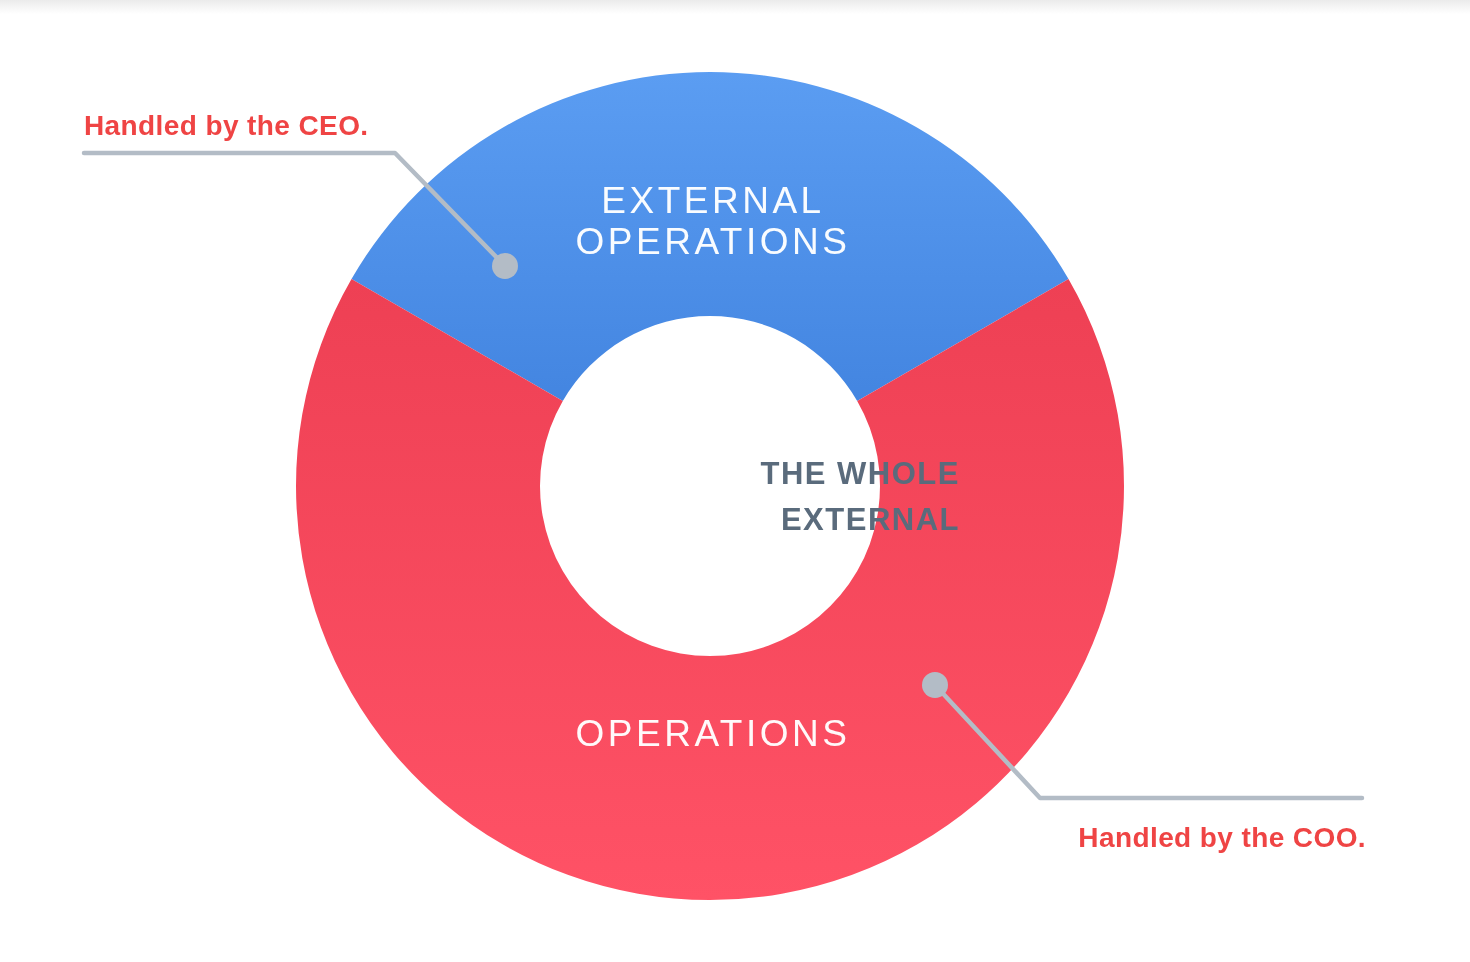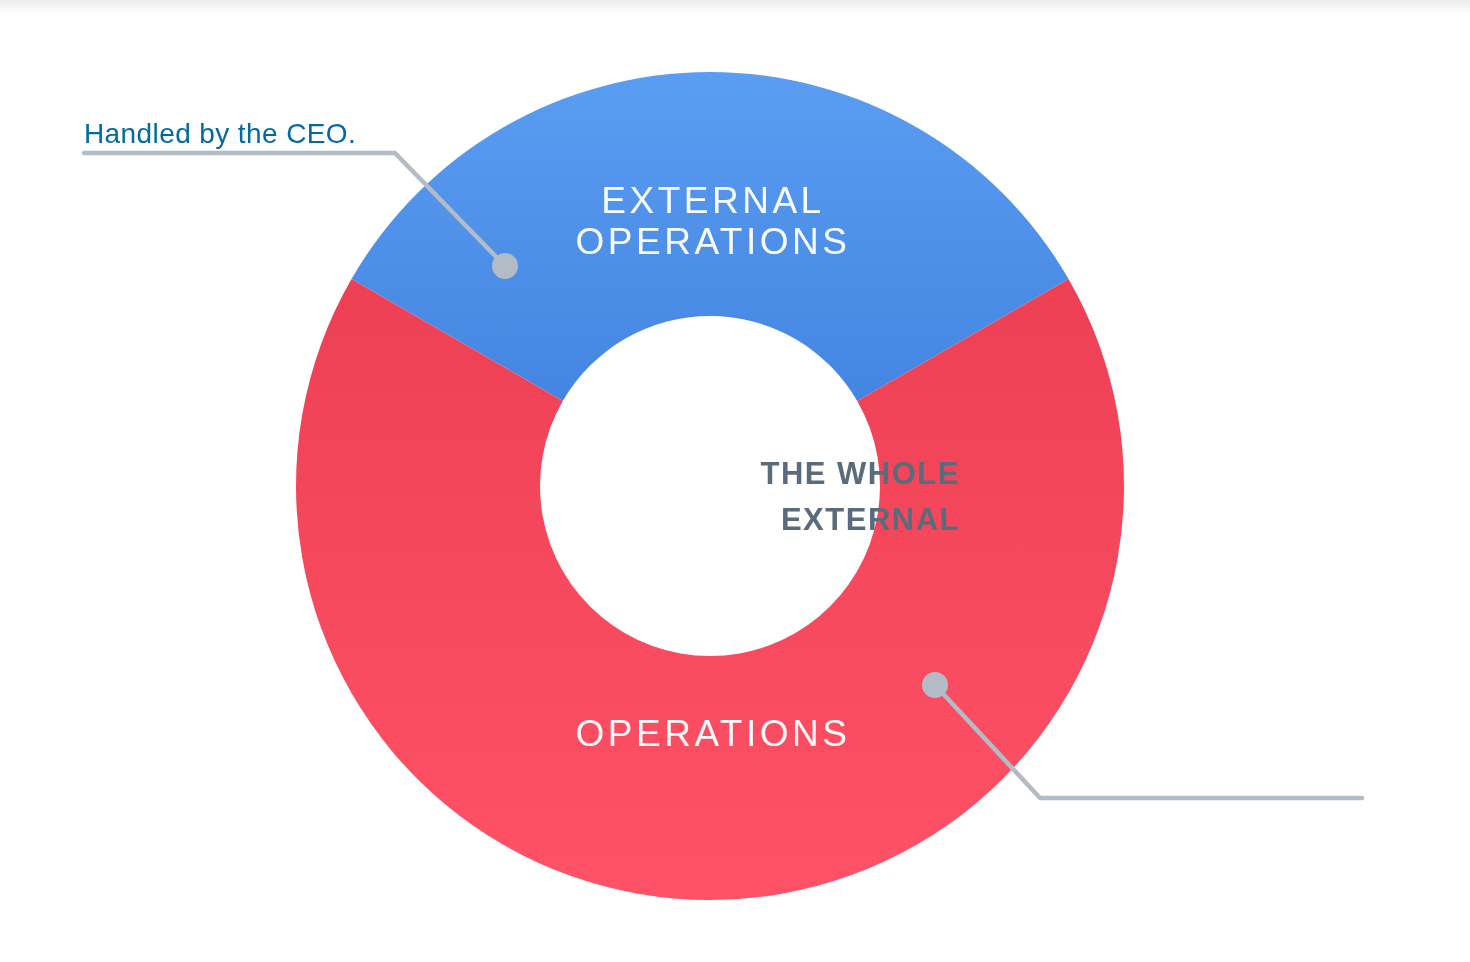--- a/index.html
+++ b/index.html
@@ -46,26 +46,25 @@
     width: 500px;
     text-align: right;
     color: #5a6b7c;
     font-size: 31px;
     font-weight: 700;
     letter-spacing: 1.5px;
     line-height: 46px;
   }
   .callout-text {
     position: absolute;
-    color: #0369a1;
+    color: #ef4444;
     font-size: 28px;
-    font-weight: 400;
+    font-weight: 700;
     letter-spacing: 0.4px;
     white-space: nowrap;
-    margin-top: 8px;
   }
   .callout-text.ceo { left: 84px; top: 110px; }
   .callout-text.coo { left: 1046px; top: 822px; width: 320px; text-align: right; }
 </style>
 </head>
 <body>
 
 <div class="stage">
   <div class="top-fade"></div>
 
@@ -101,13 +100,14 @@
     <div>THE WHOLE</div>
     <div>EXTERNAL</div>
   </div>
 
   <div class="seg-label internal">
     <div>OPERATIONS</div>
   </div>
 
   <div class="callout-text ceo">Handled by the CEO.</div>
 
+  <div class="callout-text coo">Handled by the COO.</div>
 </div>
 
 </body></html>

